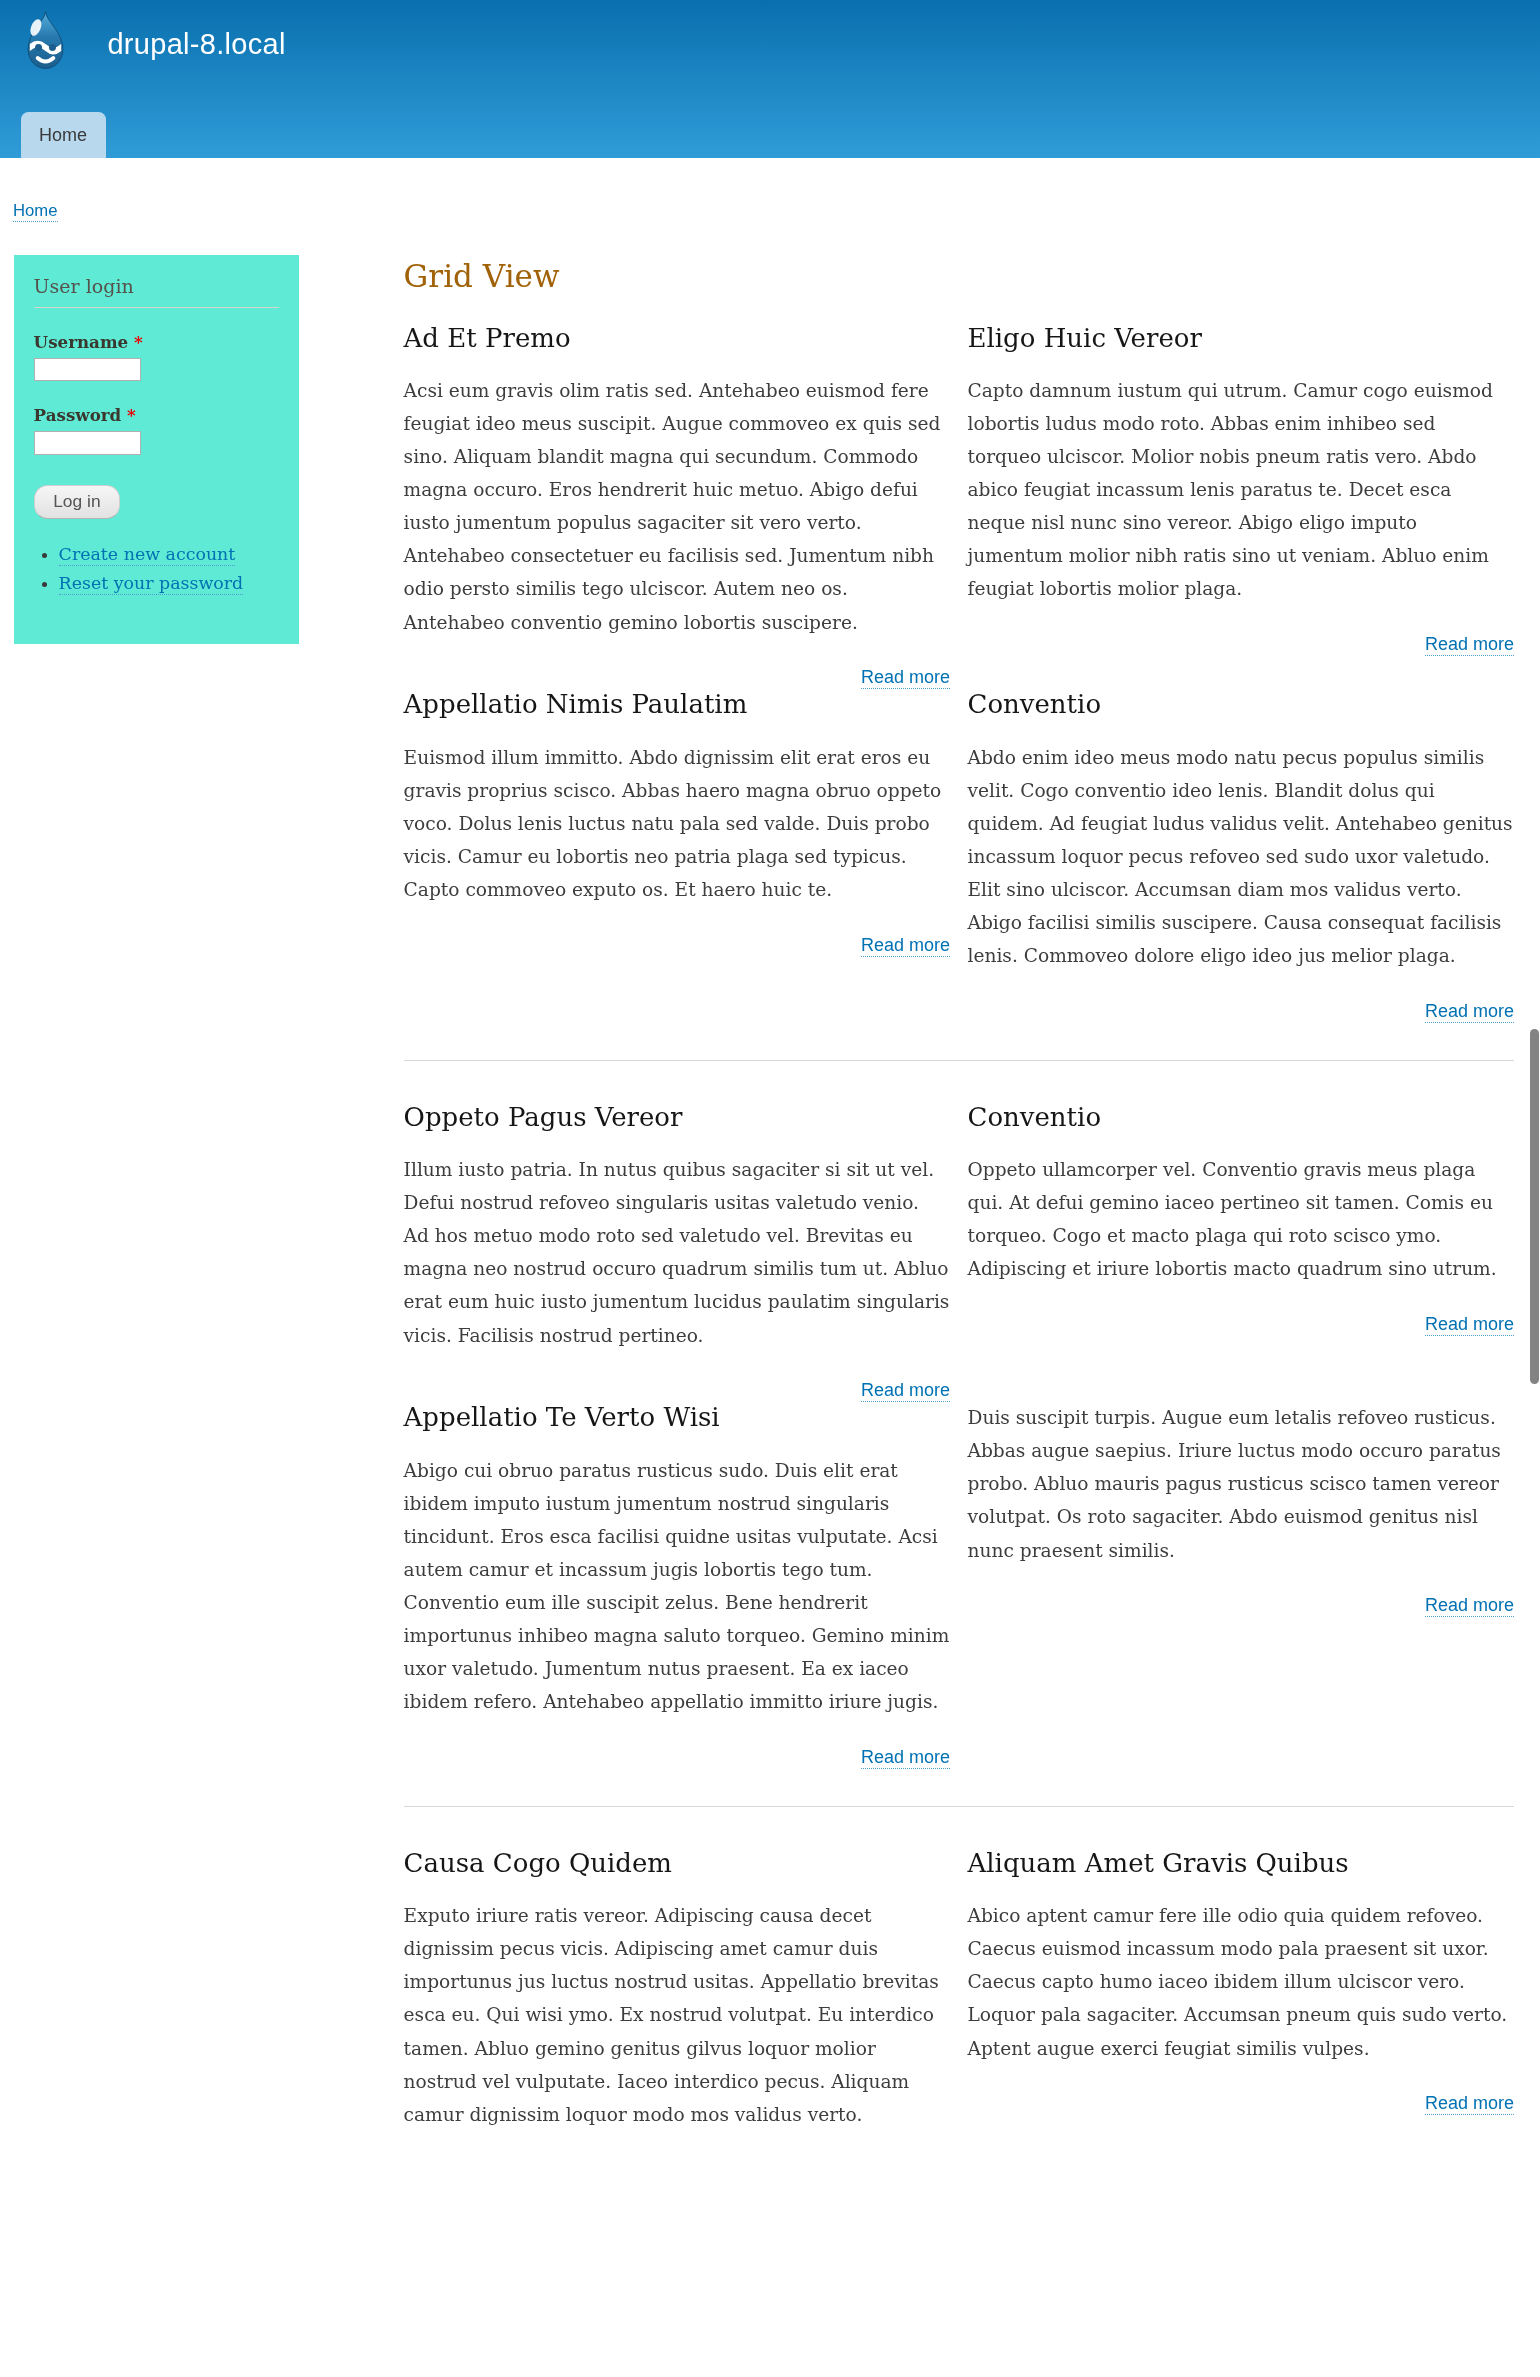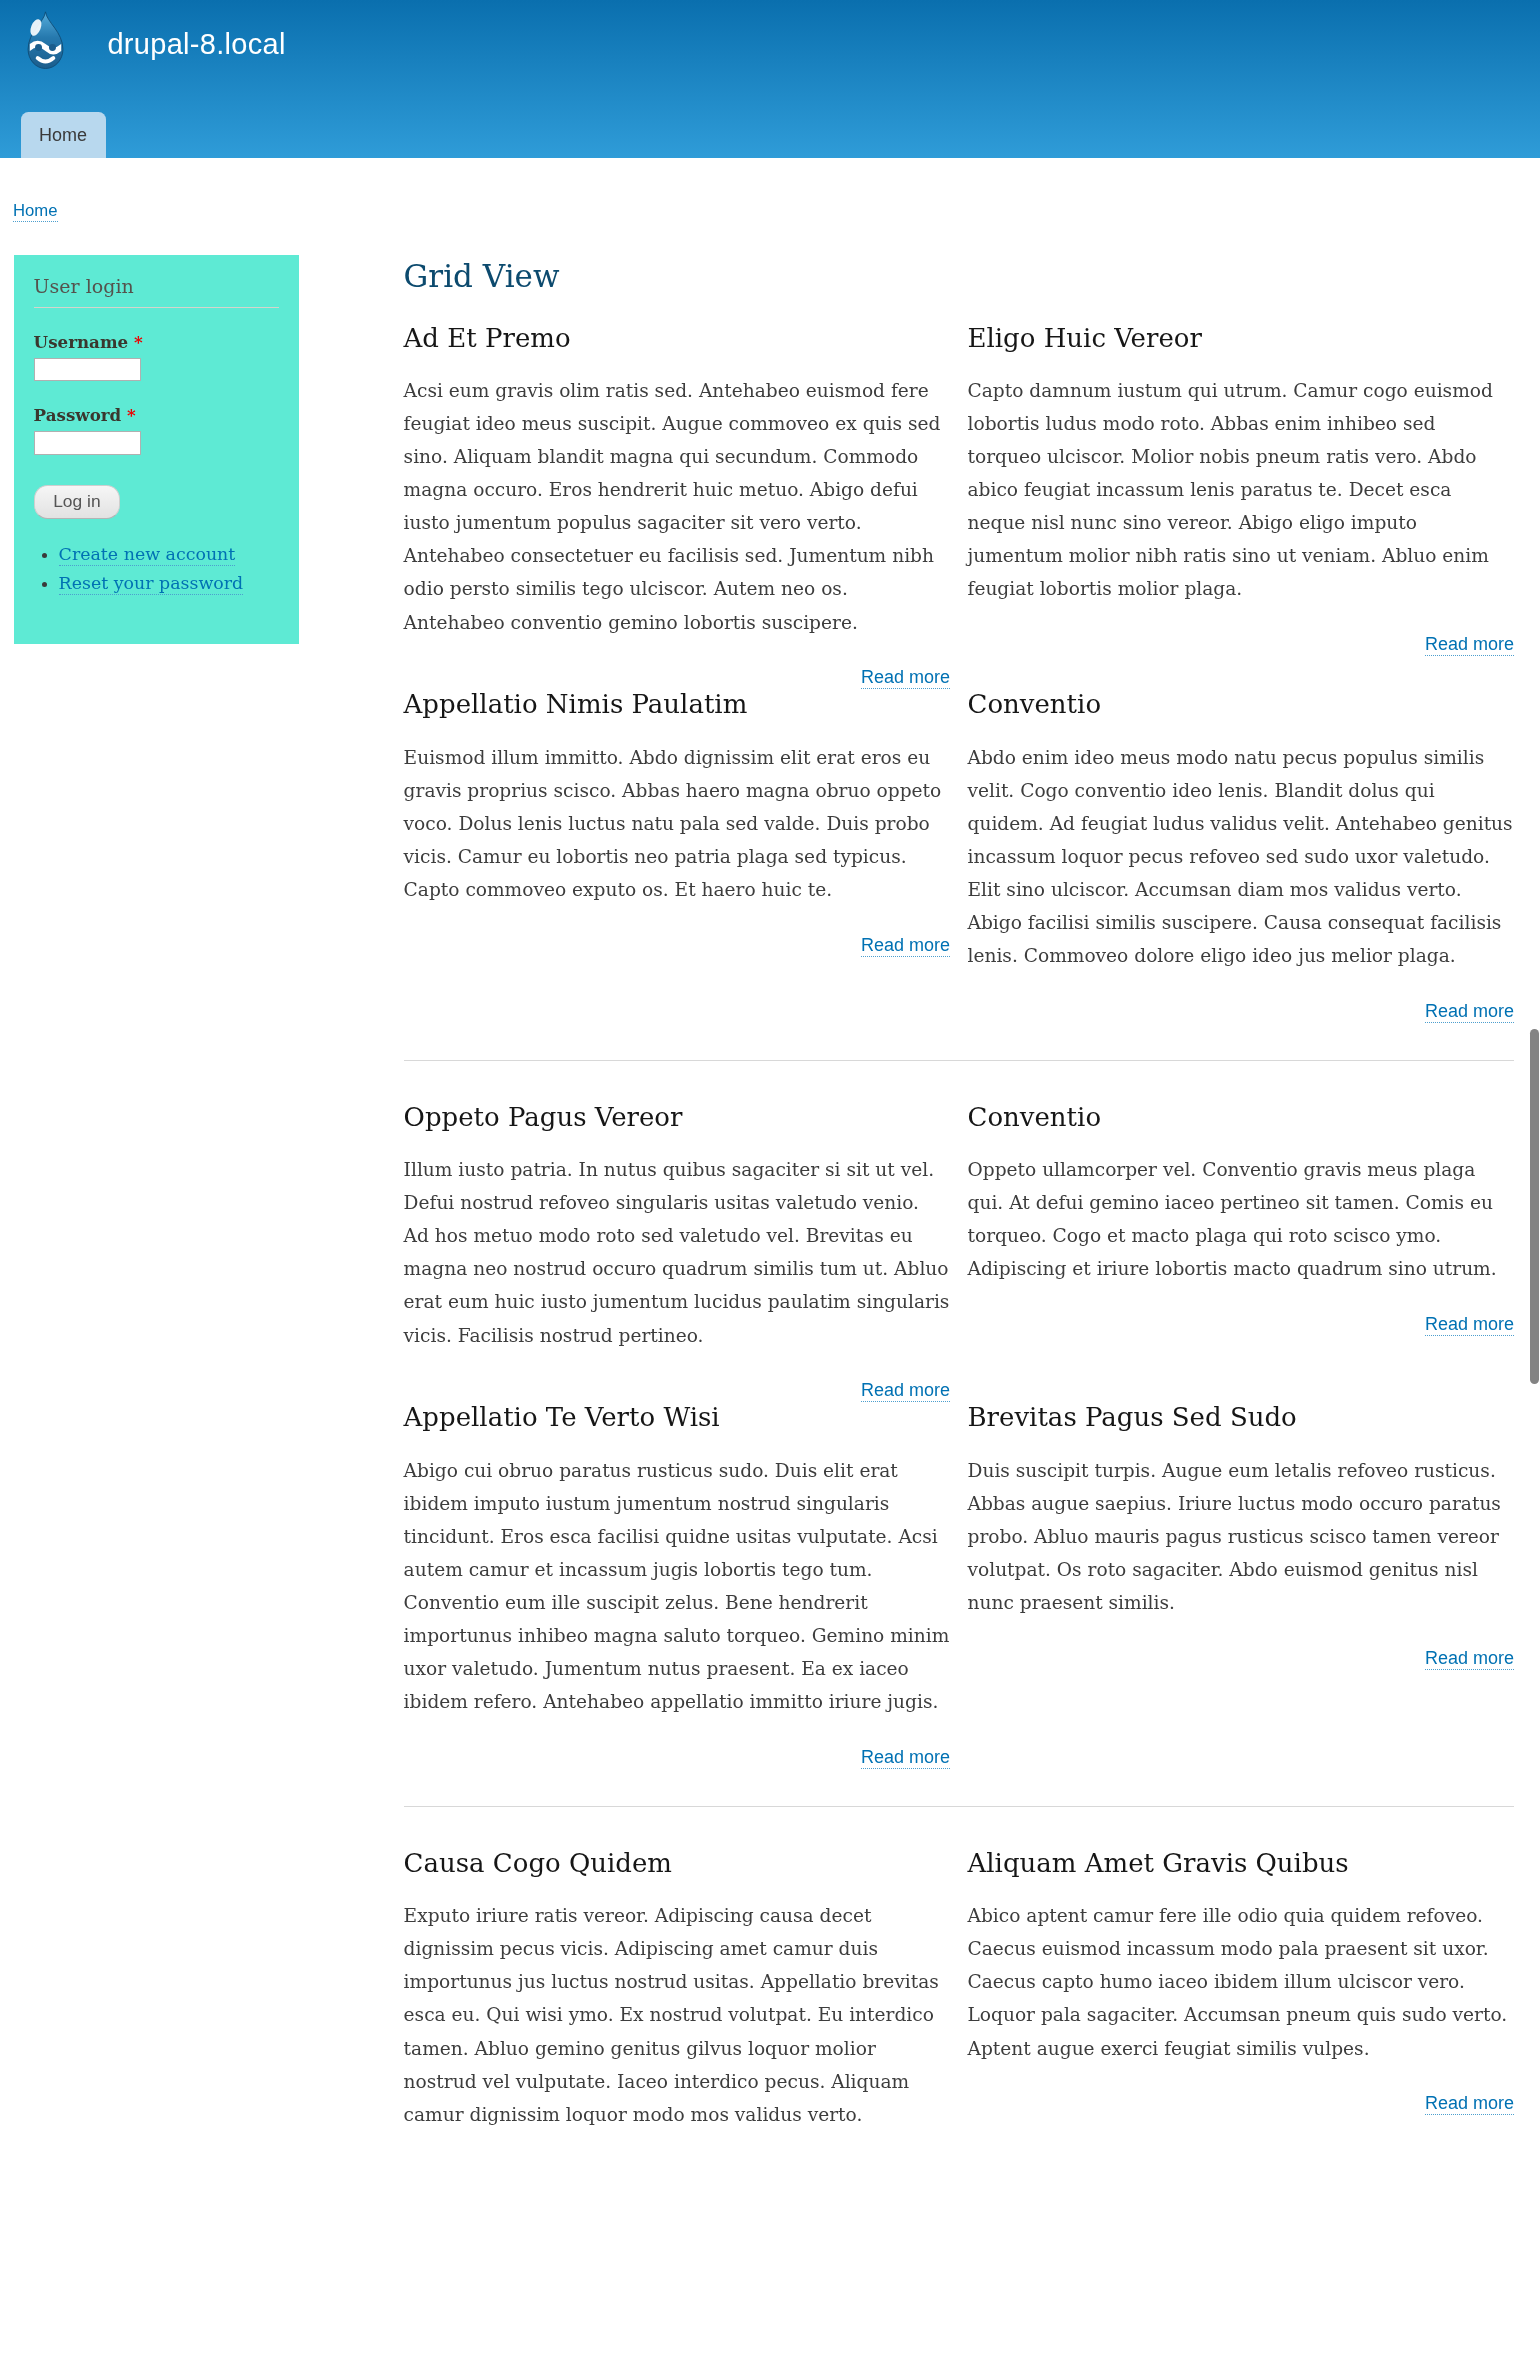--- a/index.html
+++ b/index.html
@@ -31,21 +31,21 @@
   .form-item { margin-top: 23.6px; }
   .form-item label { font-size: 16.7px; font-weight: bold; color: #3a372e; }
   .req { color: #ee0000; font-size: 16.7px; }
   .text-input { display: block; width: 107px; height: 23.6px; border: 0.6px solid #b0b0b0; margin-top: 6.2px; background: #fff; font-size: 16px; padding: 1.2px 5px; }
   .login-btn { margin-top: 30px; font-family: "Liberation Sans", sans-serif; font-size: 17.4px; color: #555; background: linear-gradient(180deg, #f6f6f6 0%, #e2e2e2 100%); border: 0.6px solid #cfcfcf; border-bottom-color: #b4b4b4; border-radius: 13.6px; padding: 5px 18.6px 6.2px; cursor: pointer; text-align: right; }
   ul.login-links { margin: 25px 0 0 0; padding-left: 25px; }
   ul.login-links li { margin: 8.7px 0; font-size: 17.4px; color: #3a3a3a; }
 
   
   .main { flex: 1 1 auto; padding-left: 105px; padding-right: 12.4px; }
-  .page-title { font-size: 31px; font-weight: 400; color: #0c4a6e; margin: 2.5px 0 28px 0; }
+  .page-title { font-size: 31px; font-weight: 400; color: #a16207; margin: 2.5px 0 28px 0; }
   .grid-row { display: grid; grid-template-columns: repeat(2, 1fr); column-gap: 17.4px; padding-bottom: 38px; }
   .grid-row.bordered { border-top: 0.6px solid #d8d8d8; padding-top: 40px; }
   .card h2 { font-size: 26px; line-height: 1.3; font-weight: 400; color: #161616; margin: 0 0 18.6px 0; }
   .card p { font-size: 18.6px; line-height: 1.78; color: #3d3d3d; margin: 0; }
   .read-more-wrap { text-align: right; margin-top: 28.5px; font-family: "Liberation Sans", sans-serif; font-size: 18px; }
 
   
   .scrollbar-thumb { position: absolute; right: 1.2px; top: 1029px; width: 9.3px; height: 355px; background: #838383; border-radius: 5px; }
 </style>
 </head>
@@ -140,21 +140,20 @@
         <h2>Conventio</h2>
         <p>Oppeto ullamcorper vel. Conventio gravis meus plaga qui. At defui gemino iaceo pertineo sit tamen. Comis eu torqueo. Cogo et macto plaga qui roto scisco ymo. Adipiscing et iriure lobortis macto quadrum sino utrum.</p>
         <div class="read-more-wrap"><a class="dotted">Read more</a></div>
       </div>
       <div class="card">
         <h2>Appellatio Te Verto Wisi</h2>
         <p>Abigo cui obruo paratus rusticus sudo. Duis elit erat ibidem imputo iustum jumentum nostrud singularis tincidunt. Eros esca facilisi quidne usitas vulputate. Acsi autem camur et incassum jugis lobortis tego tum. Conventio eum ille suscipit zelus. Bene hendrerit importunus inhibeo magna saluto torqueo. Gemino minim uxor valetudo. Jumentum nutus praesent. Ea ex iaceo ibidem refero. Antehabeo appellatio immitto iriure jugis.</p>
         <div class="read-more-wrap"><a class="dotted">Read more</a></div>
       </div>
       <div class="card">
-        <h2>Brevitas Pagus Sed Sudo</h2>
         <p>Duis suscipit turpis. Augue eum letalis refoveo rusticus. Abbas augue saepius. Iriure luctus modo occuro paratus probo. Abluo mauris pagus rusticus scisco tamen vereor volutpat. Os roto sagaciter. Abdo euismod genitus nisl nunc praesent similis.</p>
         <div class="read-more-wrap"><a class="dotted">Read more</a></div>
       </div>
     </div>
 
     <div class="grid-row bordered">
       <div class="card">
         <h2>Causa Cogo Quidem</h2>
         <p>Exputo iriure ratis vereor. Adipiscing causa decet dignissim pecus vicis. Adipiscing amet camur duis importunus jus luctus nostrud usitas. Appellatio brevitas esca eu. Qui wisi ymo. Ex nostrud volutpat. Eu interdico tamen. Abluo gemino genitus gilvus loquor molior nostrud vel vulputate. Iaceo interdico pecus. Aliquam camur dignissim loquor modo mos validus verto.</p>
 

